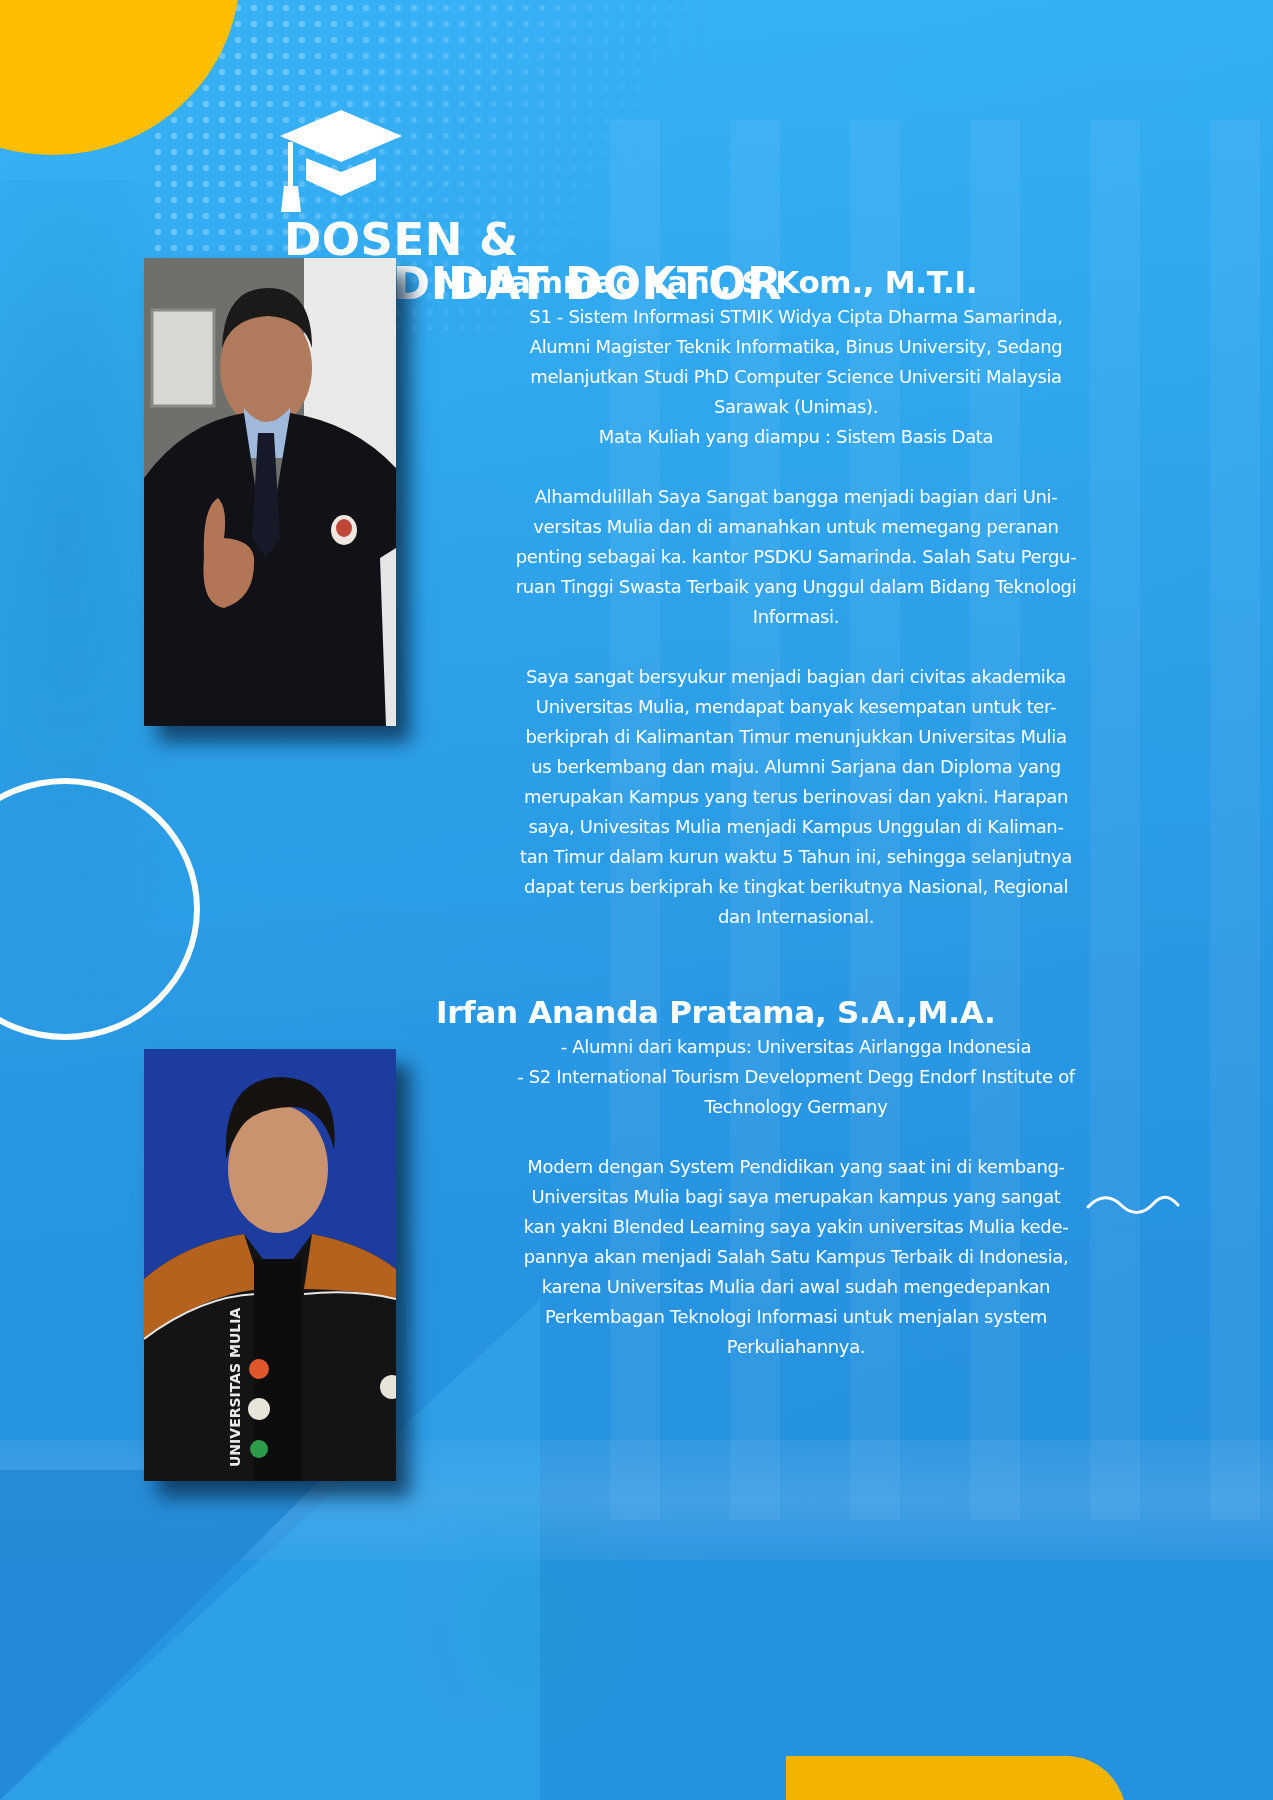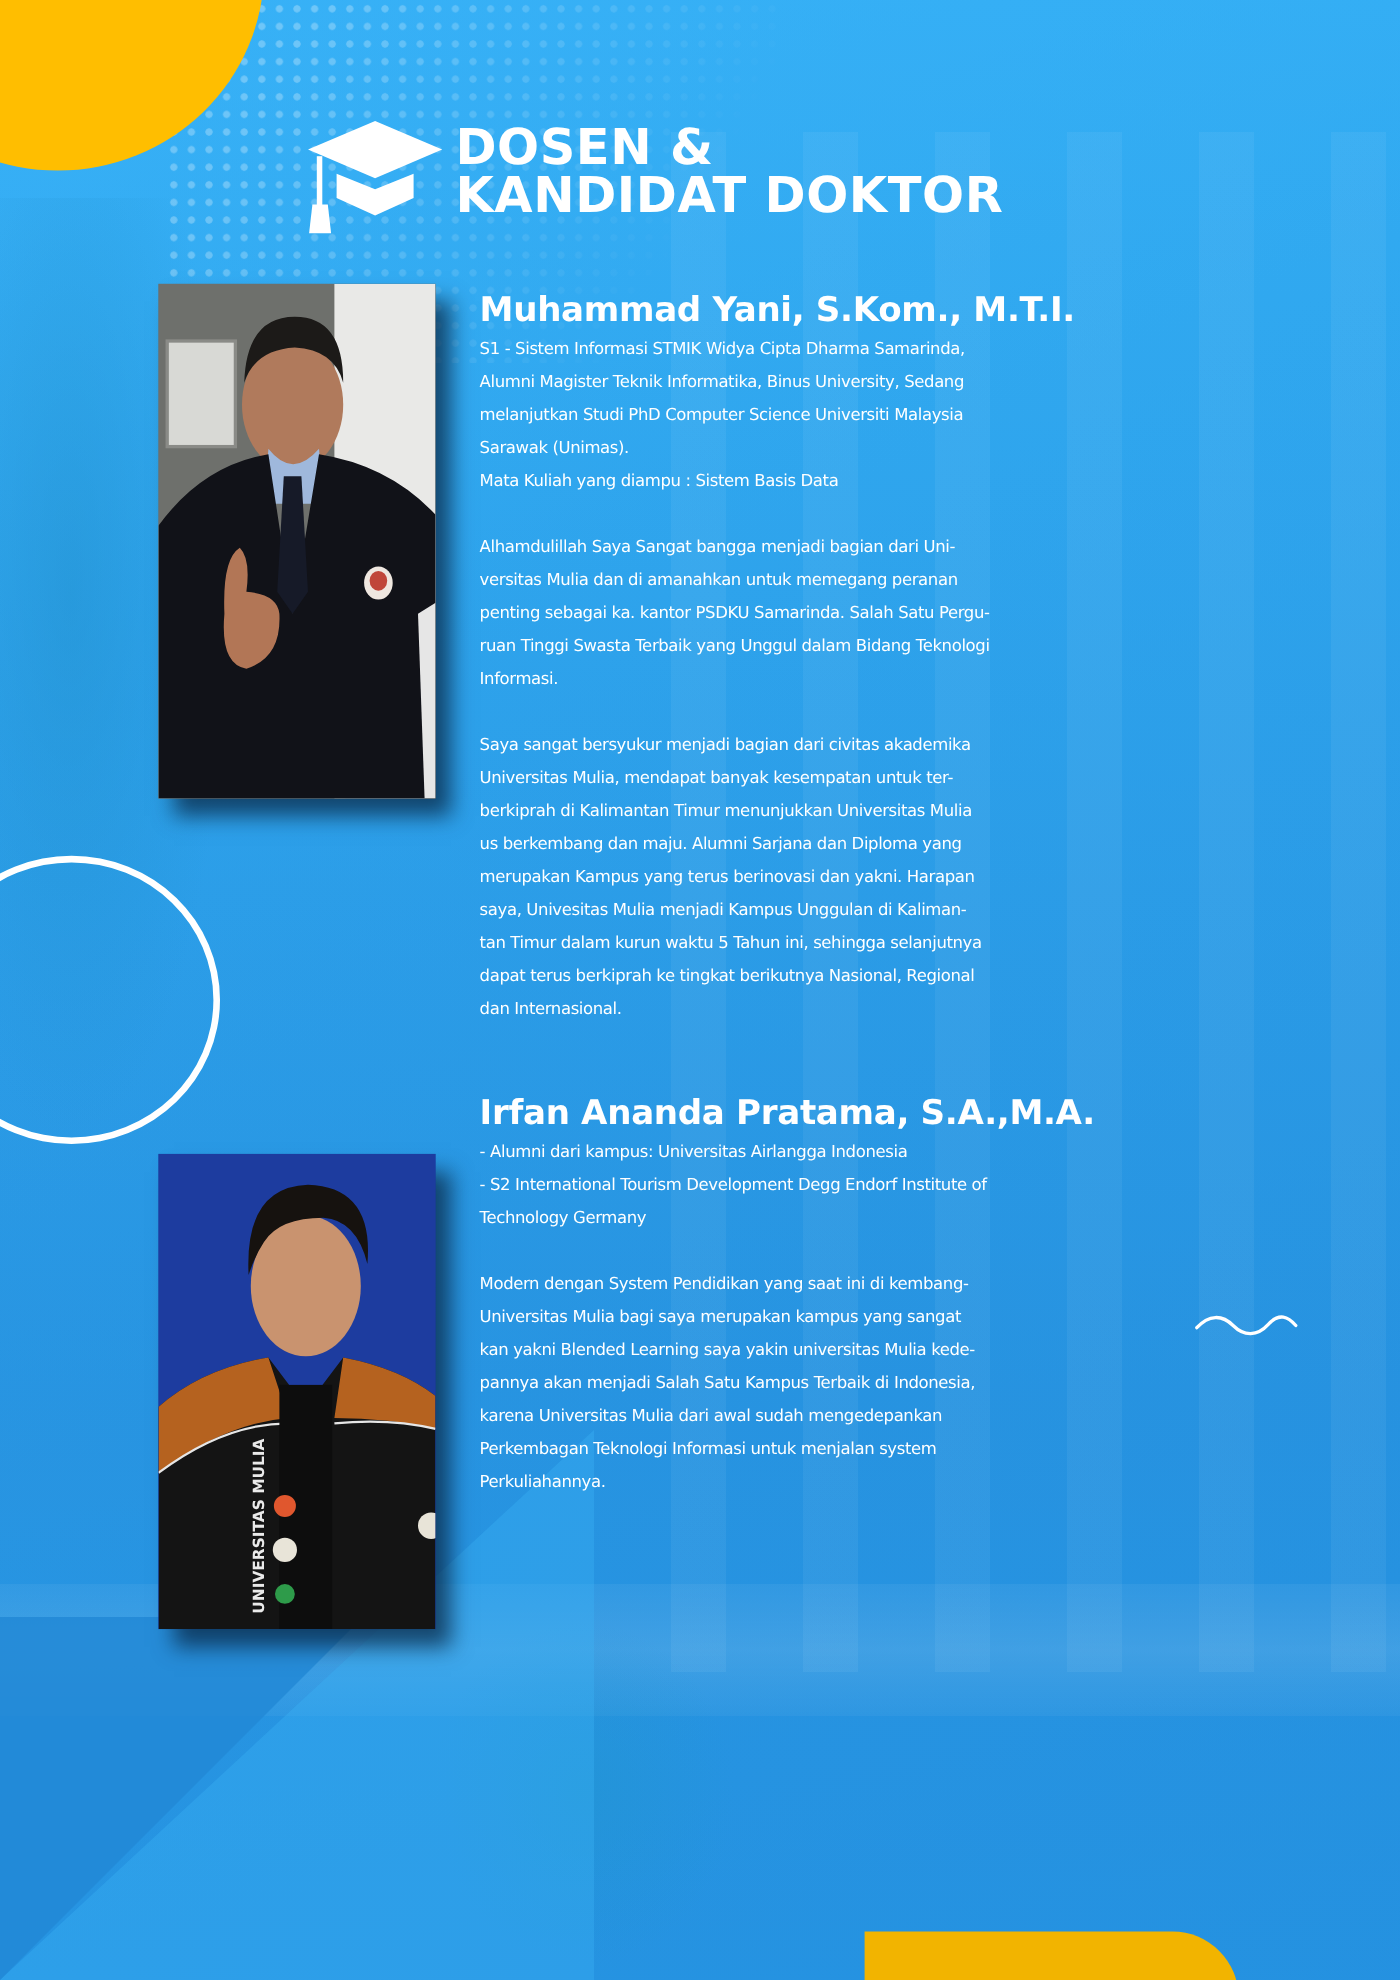--- a/index.html
+++ b/index.html
@@ -70,21 +70,21 @@
       background: #f2b400;
       border-top-right-radius: 60px;
     }
     .squiggle {
       position: absolute; left: 1085px; top: 1195px; width: 96px; height: 20px;
     }
 
     
     .header {
       position: absolute; left: 276px; top: 108px;
-      display: flex; align-items: flex-start;
+      display: flex; align-items: flex-start; flex-direction: column;
     }
     .cap-icon { width: 130px; height: 106px; }
     .title {
       margin-left: 8px; margin-top: 4px;
       font-family: "DejaVu Sans", sans-serif;
       font-weight: bold; font-size: 45px; line-height: 44px;
       letter-spacing: 0.5px;
     }
     .title span { display: block; }
 
@@ -101,22 +101,23 @@
       position: absolute; left: 436px; width: 720px;
       font-family: "DejaVu Sans", sans-serif;
     }
     .info-1 { top: 262px; }
     .info-2 { top: 992px; }
     .name {
       font-weight: bold; font-size: 31px; line-height: 40px;
       letter-spacing: -0.3px; white-space: nowrap;
     }
     .para {
-      font-size: 15px; line-height: 30px;
+      font-size: 18px; line-height: 30px;
       letter-spacing: -0.35px;
+      text-align: center;
     }
     .para .line { display: block; white-space: nowrap; }
     .gap { height: 30px; }
   </style>
 </head>
 <body>
 
 <div class="bg"></div>
 <div class="bg-building"></div>
 <div class="bg-building2"></div>

